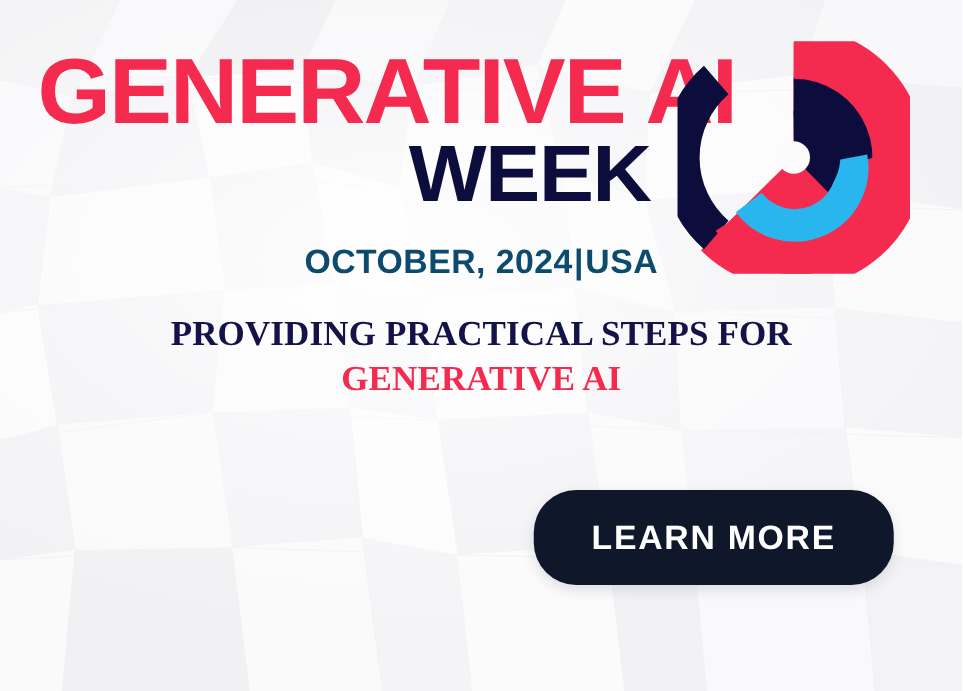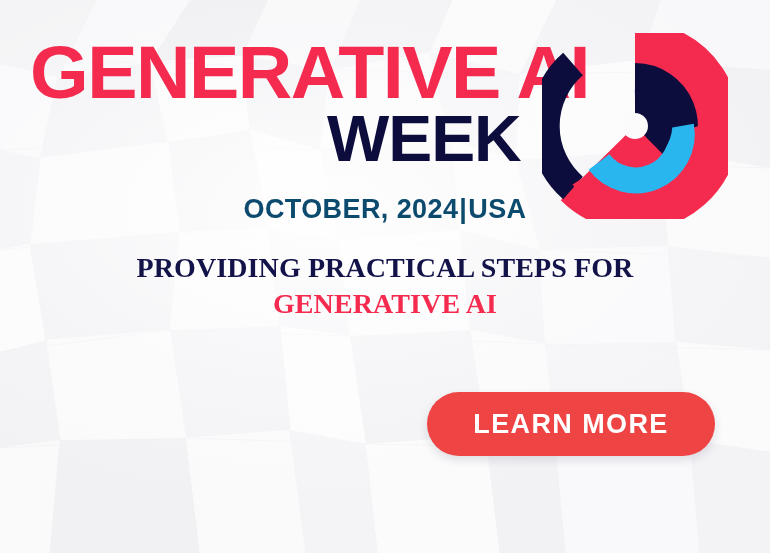--- a/index.html
+++ b/index.html
@@ -135,25 +135,25 @@
     left: 427px;
     top: 392px;
     width: 288px;
     height: 64px;
   }
   .cta-button {
     display: flex;
     align-items: center;
     justify-content: center;
     width: 288px;
-    height: 64px;
+    height: 76px;
     box-sizing: border-box;
     border: none;
     border-radius: 34px;
-    background: #ef4444;
+    background: #0f172a;
     color: #ffffff;
     font-family: "Liberation Sans", sans-serif;
     font-weight: bold;
     font-size: 27px;
     letter-spacing: 1.4px;
     white-space: nowrap;
     cursor: pointer;
     box-shadow: 0 4px 10px rgba(30,30,60,0.13);
   }
 </style>

